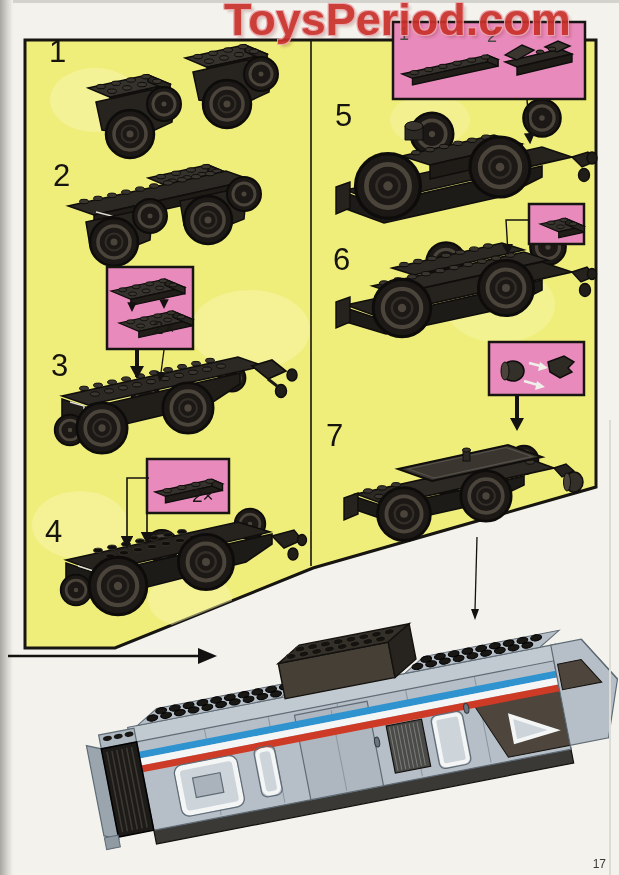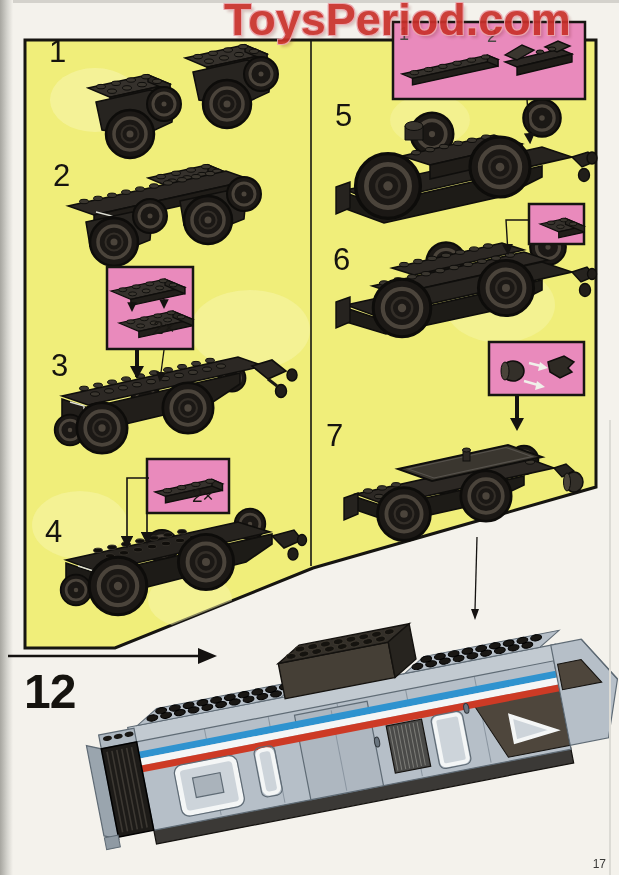--- a/index.html
+++ b/index.html
@@ -496,15 +496,14 @@
   <div class="txt stepnum" style="left:53px;top:160px">2</div>
   <div class="txt stepnum" style="left:51px;top:350px">3</div>
   <div class="txt stepnum" style="left:45px;top:516px">4</div>
   <div class="txt stepnum" style="left:335px;top:100px">5</div>
   <div class="txt stepnum" style="left:333px;top:244px">6</div>
   <div class="txt stepnum" style="left:326px;top:420px">7</div>
   <div class="txt count" style="left:153px;top:318px">2×</div>
   <div class="txt count" style="left:192px;top:486px">2×</div>
   <div class="txt plabel" style="left:399px;top:25px">1</div>
   <div class="txt plabel" style="left:487px;top:27px">2</div>
-  <div class="txt bignum" style="left:24px;top:668px">12</div>
   <div class="pageno">17</div>
 </div>
 
 </body></html>

